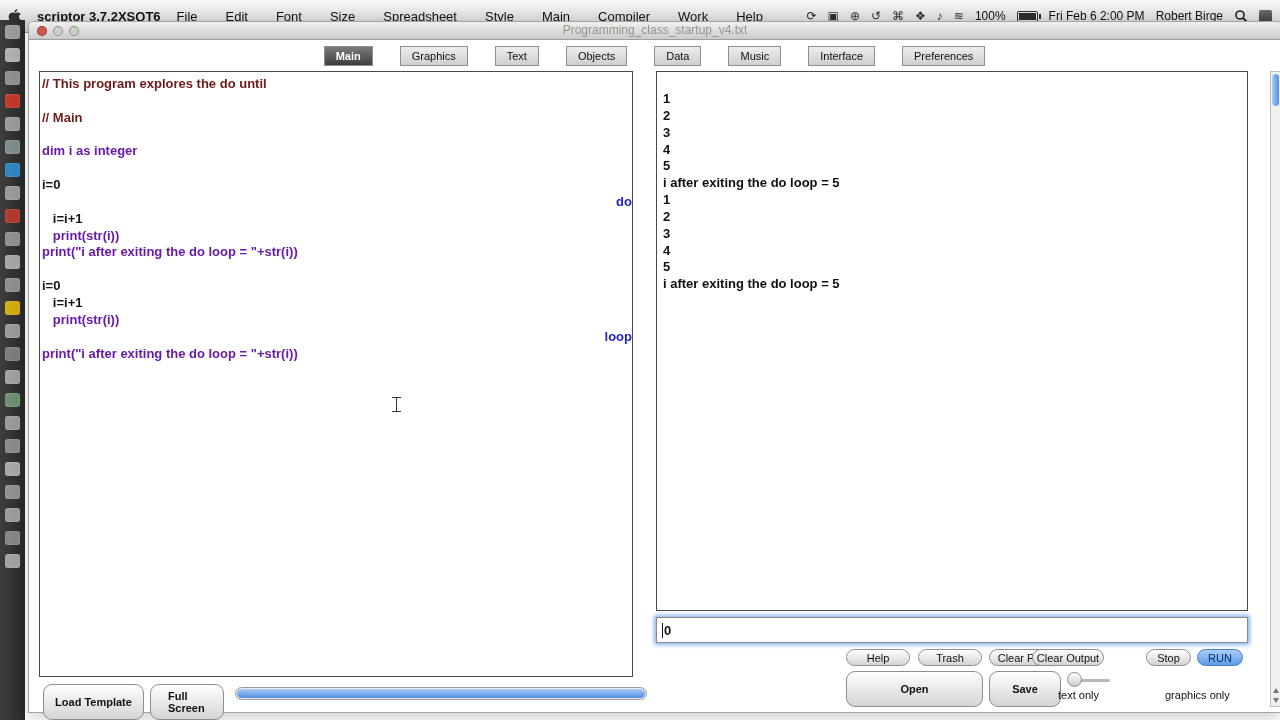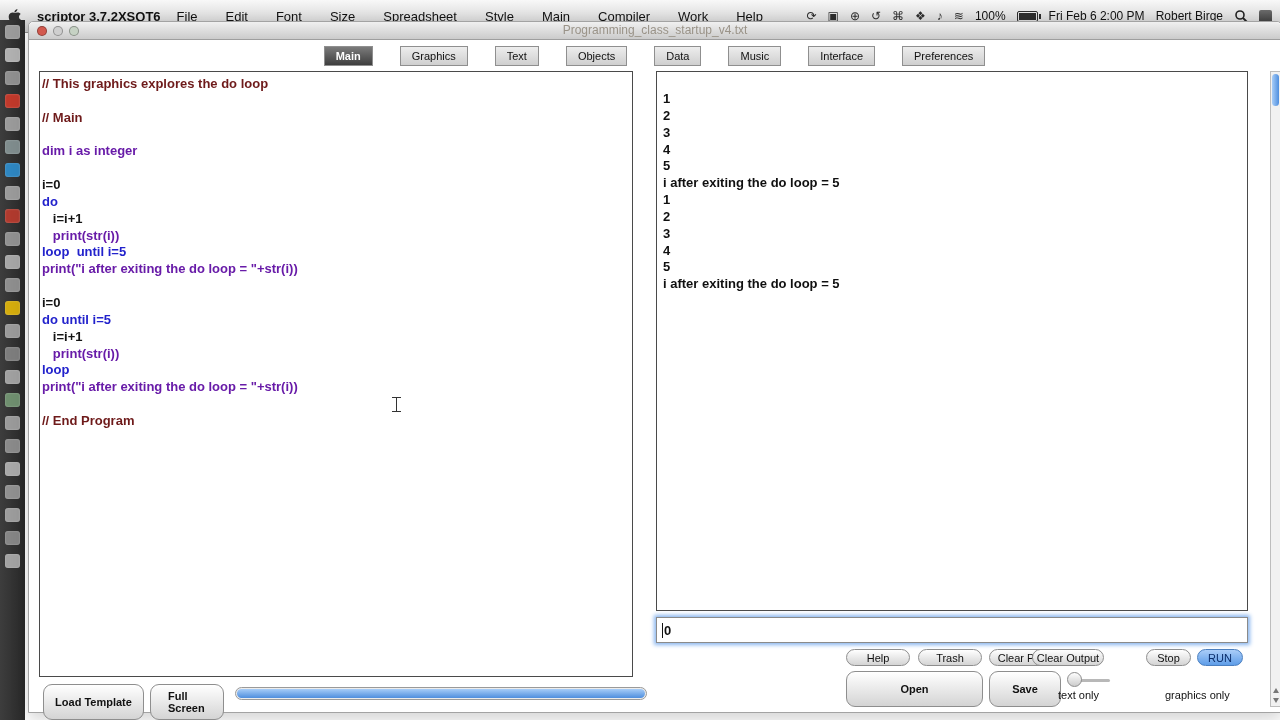--- a/index.html
+++ b/index.html
@@ -43,21 +43,21 @@
   .tab{height:18px;line-height:18px;padding:0 11px;font-size:11px;color:#111;
     background:linear-gradient(#ededed,#cfcfcf);border:1px solid #8f8f8f;margin-left:-1px;}
   .tab.active{background:linear-gradient(#7b7b7b,#3e3e3e);color:#fff;font-weight:bold;}
 
   
   #editor{position:absolute;left:10px;top:49px;width:594px;height:606px;box-sizing:border-box;
     border:1px solid #4a4a4a;background:#fff;padding:4px 0 0 2px;overflow:hidden;
     font:bold 13px "Liberation Sans",sans-serif;}
   .code-line{white-space:pre;height:16.85px;line-height:16.85px;}
   .comment{color:#6e1a1a;}
-  .blue{color:#2222cc;}
+  .blue{color:#2222cc;text-align:right;}
   .purple{color:#681ba8;}
   .plain{color:#141414;}
 
   #output{position:absolute;left:627px;top:49px;width:592px;height:540px;box-sizing:border-box;
     border:1px solid #4a4a4a;background:#fff;padding:19px 0 0 6px;overflow:hidden;
     font:bold 13px "Liberation Sans",sans-serif;color:#101010;}
   .out-line{white-space:pre;height:16.85px;line-height:16.85px;}
 
   
   #console{position:absolute;left:627px;top:595px;width:592px;height:26px;box-sizing:border-box;
@@ -192,41 +192,38 @@
       <div class="tab">Text</div>
       <div class="tab">Objects</div>
       <div class="tab">Data</div>
       <div class="tab">Music</div>
       <div class="tab">Interface</div>
       <div class="tab">Preferences</div>
     </div>
 
   <div id="editor">
 
-  <div class="code-line comment">// This graphics explores the do loop</div>
+  <div class="code-line comment">// This program explores the do until</div>
       <div class="code-line"></div>
       <div class="code-line comment">// Main</div>
       <div class="code-line"></div>
       <div class="code-line purple">dim i as integer</div>
       <div class="code-line"></div>
       <div class="code-line plain">i=0</div>
       <div class="code-line blue">do</div>
       <div class="code-line plain">   i=i+1</div>
       <div class="code-line purple">   print(str(i))</div>
-      <div class="code-line blue">loop  until i=5</div>
       <div class="code-line purple">print("i after exiting the do loop = "+str(i))</div>
       <div class="code-line"></div>
       <div class="code-line plain">i=0</div>
-      <div class="code-line blue">do until i=5</div>
       <div class="code-line plain">   i=i+1</div>
       <div class="code-line purple">   print(str(i))</div>
       <div class="code-line blue">loop</div>
       <div class="code-line purple">print("i after exiting the do loop = "+str(i))</div>
       <div class="code-line"></div>
-      <div class="code-line comment">// End Program</div>
     </div>
 
   <div id="ibeam">
     <div class="ib-cap top"></div>
       <div class="ib-stem"></div>
       <div class="ib-cap bot"></div>
   </div>
 
   <div id="output">
 

